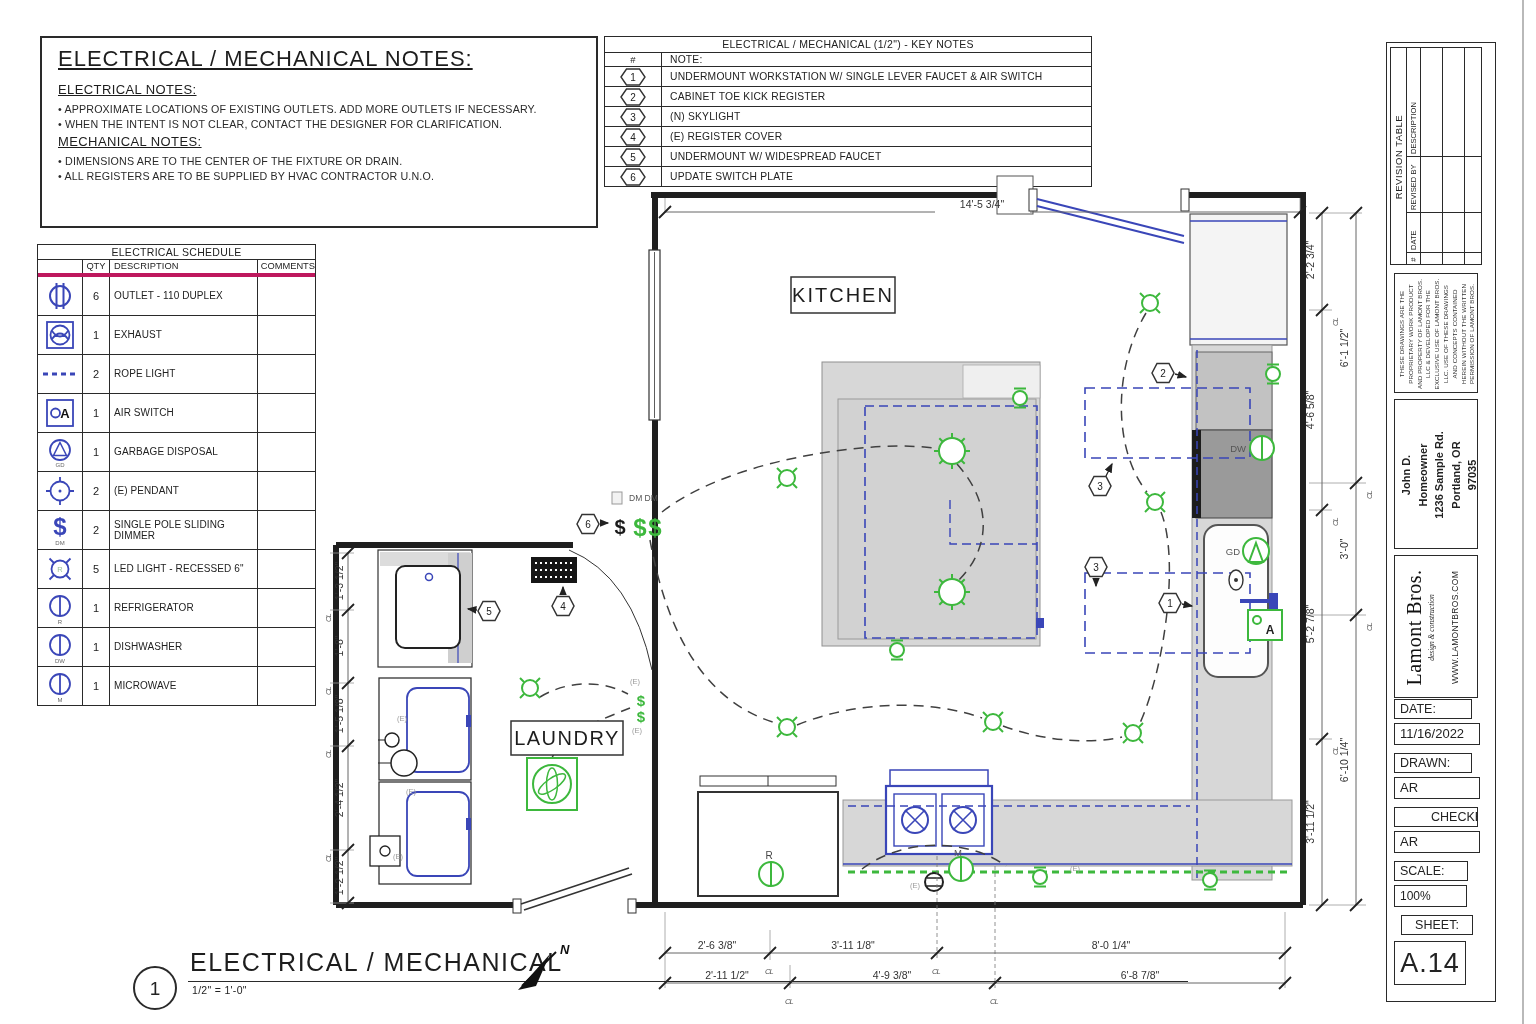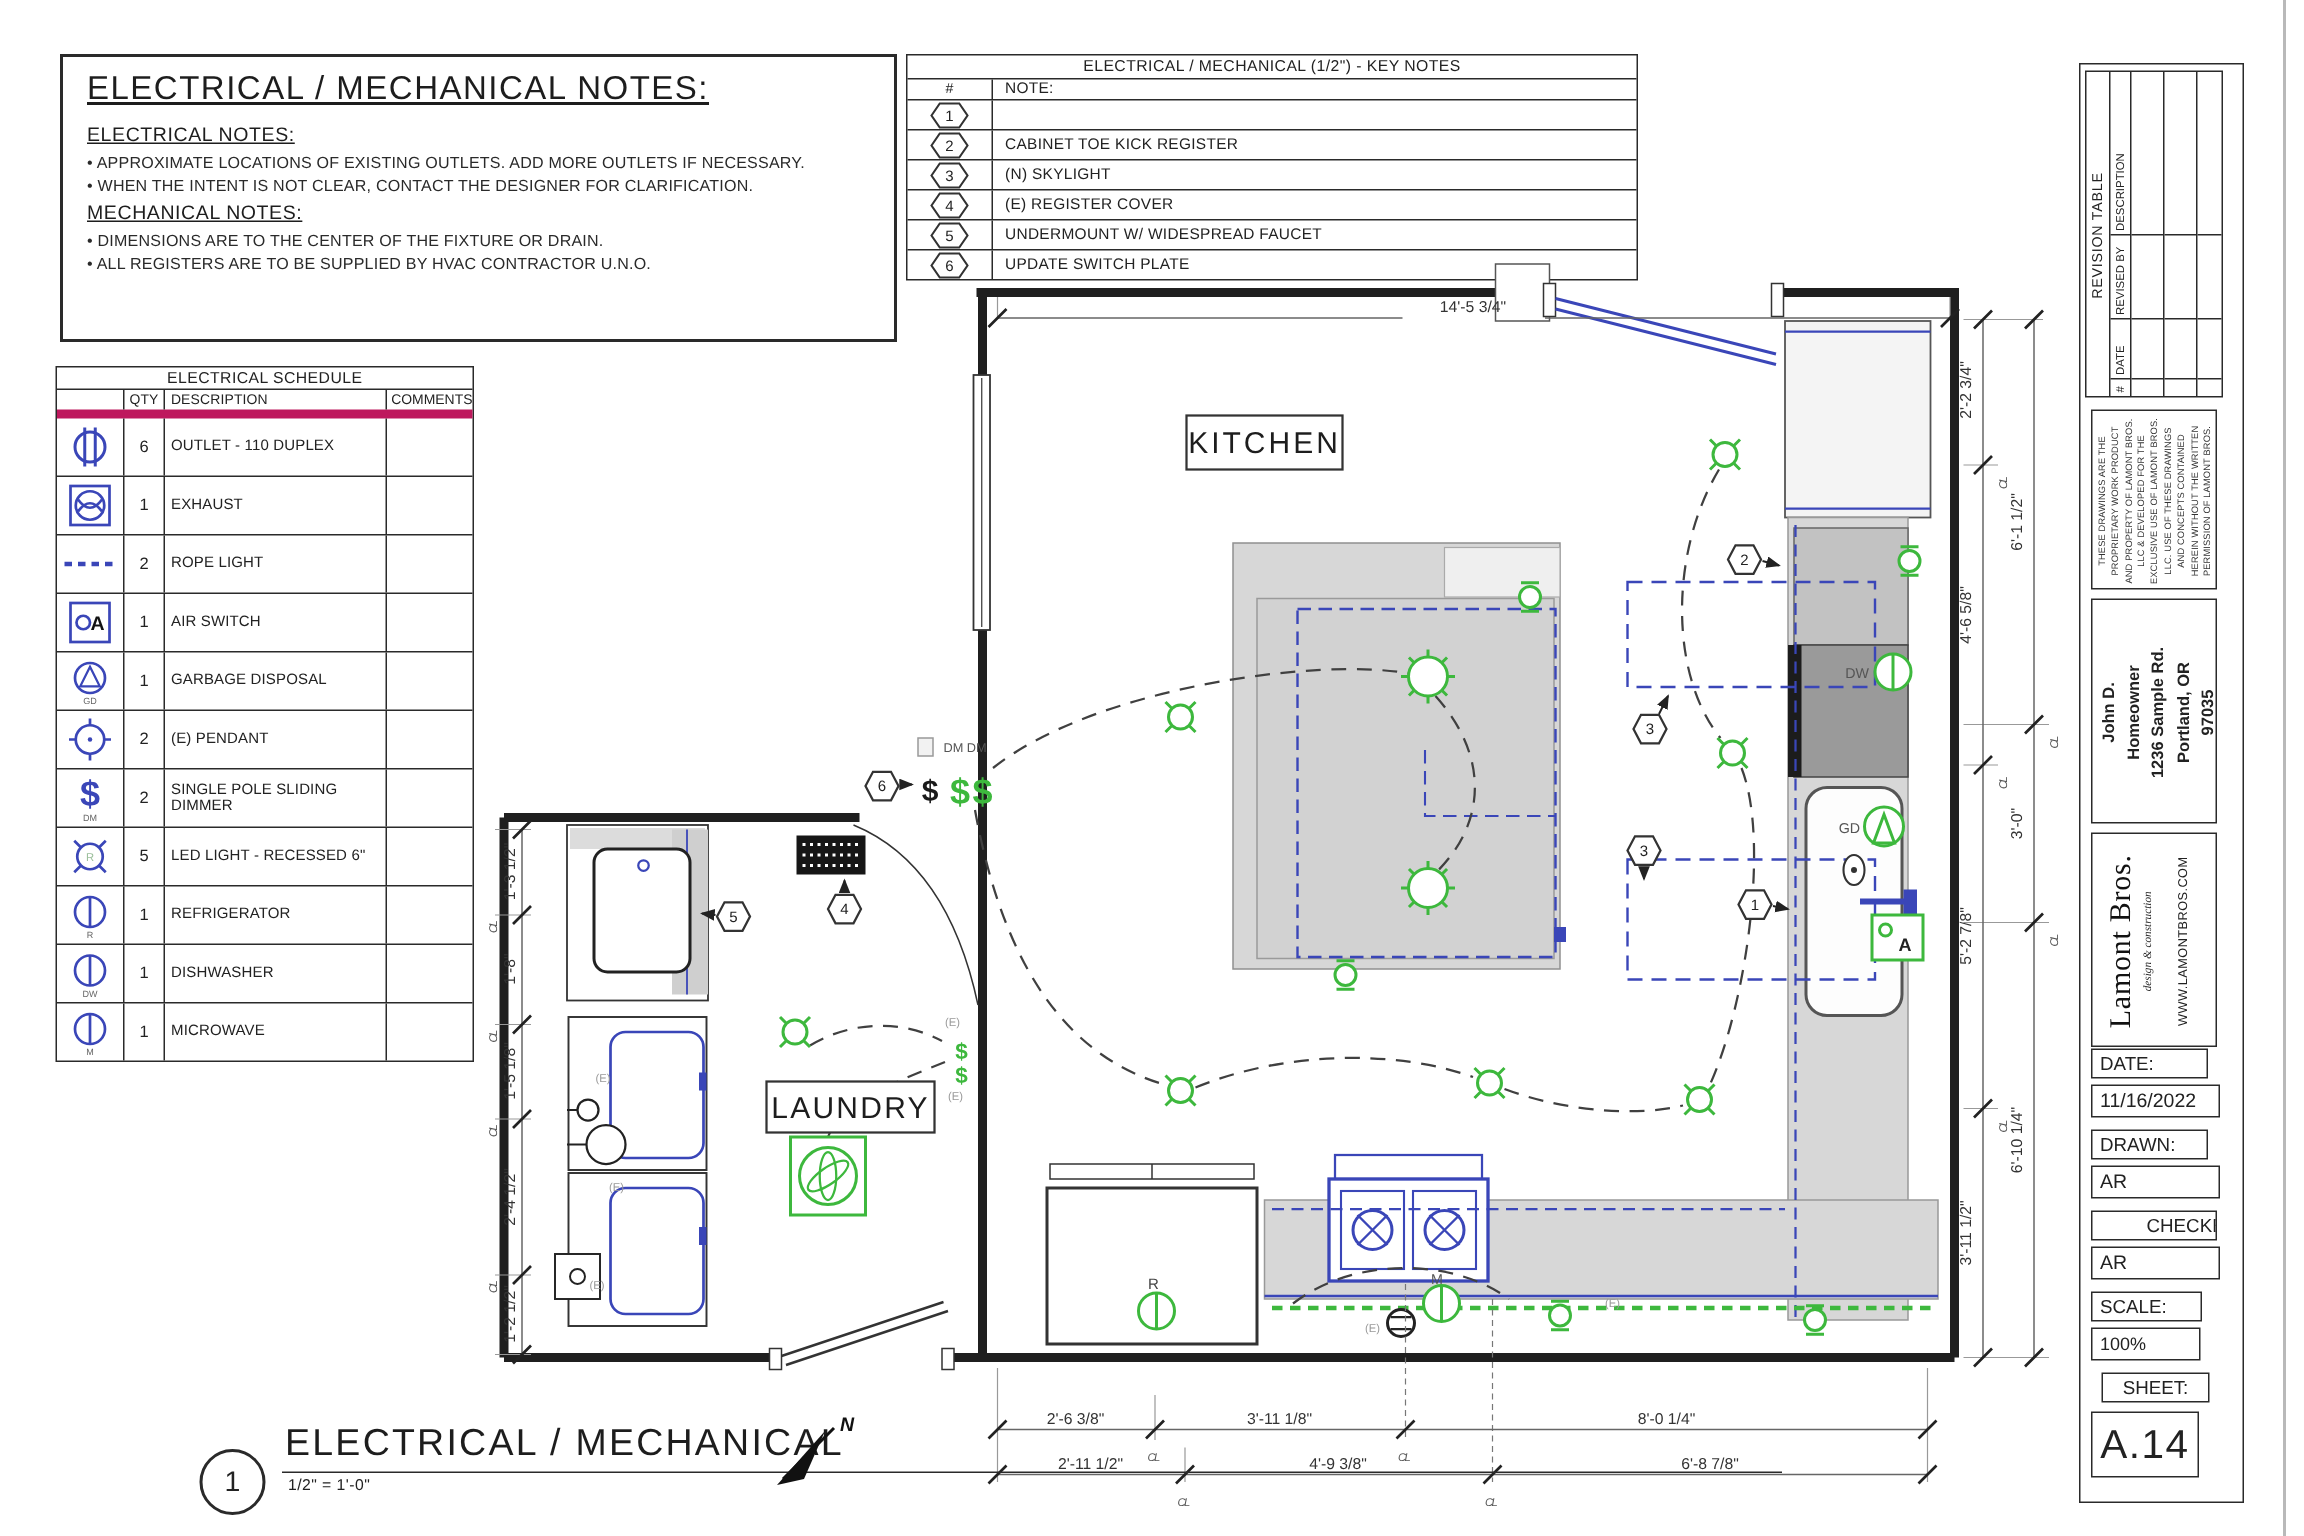--- a/index.html
+++ b/index.html
@@ -25,21 +25,21 @@
   .kn-title { font-size:10.5px; text-align:center; border-bottom:1px solid #2a2a2a; padding:1px 0 2px; letter-spacing:.3px;}
   .kn-row { display:flex; border-bottom:1px solid #2a2a2a; height:19px; align-items:stretch;}
   .kn-row:last-child { border-bottom:none; }
   .kn-head { height:13px; font-size:9.5px; }
   .kn-num { width:56px; border-right:1px solid #2a2a2a; display:flex; align-items:center; justify-content:center;}
   .kn-note { flex:1; font-size:10.3px; letter-spacing:.2px; padding-left:8px; display:flex; align-items:center;}
 
   
   #schedule { left:37px; top:244px; width:279px; border:1.5px solid #2a2a2a; background:#fff; box-sizing:border-box;}
   .sc-title { text-align:center; font-size:10.5px; border-bottom:1px solid #2a2a2a; padding:1px 0; letter-spacing:.3px;}
-  .sc-head { display:flex; font-size:9.3px; border-bottom:6px solid #be185d; height:13px; line-height:13px;}
+  .sc-head { display:flex; font-size:9.3px; border-bottom:4px solid #be185d; height:13px; line-height:13px;}
   .sc-row { display:flex; height:38px; border-bottom:1px solid #2a2a2a; }
   .sc-row:last-child { border-bottom:none; }
   .c-sym { width:44px; border-right:1px solid #2a2a2a; display:flex; align-items:center; justify-content:center;}
   .c-qty { width:26px; border-right:1px solid #2a2a2a; display:flex; align-items:center; justify-content:center; font-size:11px;}
   .c-desc{ width:139px; border-right:1px solid #2a2a2a; display:flex; align-items:center; font-size:10px; padding:0 4px; letter-spacing:.1px; line-height:1.15;}
   .c-com { flex:1; }
   .sc-head .c-sym,.sc-head .c-qty { font-size:9.3px; }
   .sc-head .c-desc { font-size:9.3px; }
 
   
@@ -96,20 +96,21 @@
     <div class="kn-note">NOTE:</div>
   </div>
 
   <div class="kn-row">
     <div class="kn-num">
       <svg width="26" height="20" viewBox="0 0 26 20">
           <polygon points="1,10 6.5,2 19.5,2 25,10 19.5,18 6.5,18" fill="none" stroke="#333" stroke-width="1.4"></polygon>
           <text x="13" y="13.5" font-size="10" text-anchor="middle" fill="#222">1</text>
         </svg>
     </div>
+    <div class="kn-note">UNDERMOUNT WORKSTATION W/ SINGLE LEVER FAUCET &amp; AIR SWITCH</div>
   </div>
   <div class="kn-row">
     <div class="kn-num">
       <svg width="26" height="20" viewBox="0 0 26 20">
           <polygon points="1,10 6.5,2 19.5,2 25,10 19.5,18 6.5,18" fill="none" stroke="#333" stroke-width="1.4"></polygon>
           <text x="13" y="13.5" font-size="10" text-anchor="middle" fill="#222">2</text>
         </svg>
     </div>
     <div class="kn-note">CABINET TOE KICK REGISTER</div>
   </div>

